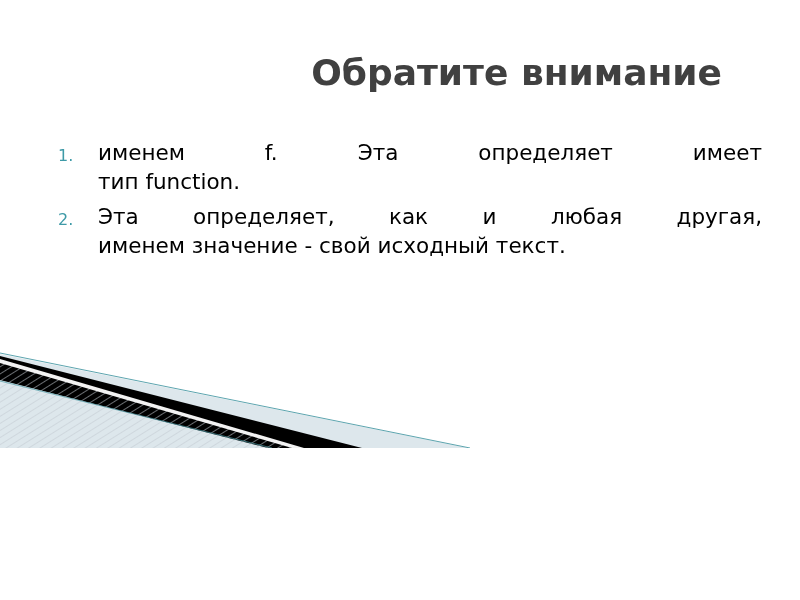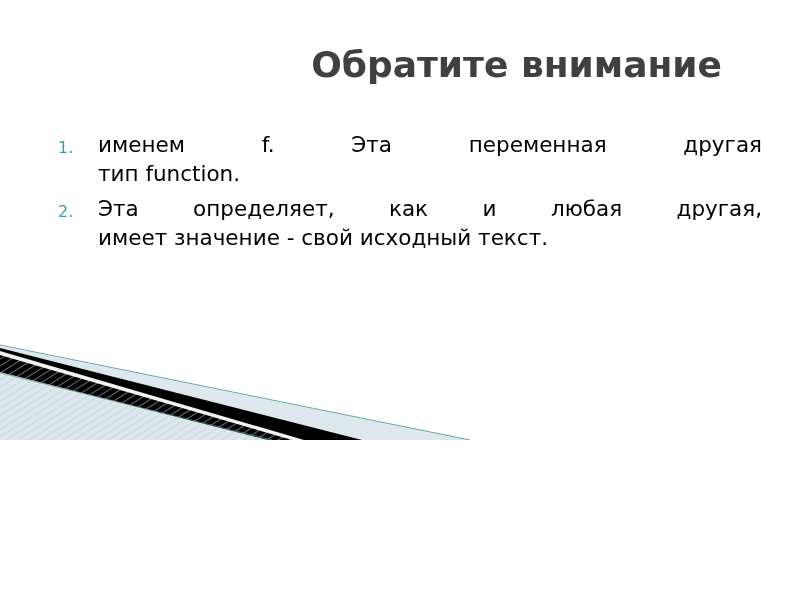--- a/index.html
+++ b/index.html
@@ -10,20 +10,21 @@
   }
   body {
     font-family: "Liberation Sans", sans-serif;
   }
   .slide {
     position: relative;
     width: 800px;
     height: 440px;
     background: #ffffff;
     overflow: hidden;
+    margin-top: 8px;
   }
 
   
   .slide-title {
     position: absolute;
     left: 60px;
     top: 44px;
     width: 700px;
     text-align: right;
     padding-right: 38px;
@@ -103,28 +104,28 @@
 <body>
 
 <div class="slide">
 
   <div class="slide-title">Обратите внимание</div>
 
   <ol class="body-list">
 
     <li class="body-item">
       <span class="marker">1.</span>
-      <span class="jline"><span>именем f.    Эта    переменная    другая</span></span>
+      <span class="jline"><span>именем f.    Эта    определяет    имеет</span></span>
       <span class="jline last"><span>тип function.</span></span>
     </li>
 
     <li class="body-item">
       <span class="marker">2.</span>
       <span class="jline"><span>Эта  определяет,  как  и  любая  другая,</span></span>
-      <span class="jline last"><span>имеет значение - свой исходный текст.</span></span>
+      <span class="jline last"><span>именем значение - свой исходный текст.</span></span>
     </li>
 
   </ol>
 
   <div class="bottom-art">
     <svg width="800" height="110" viewBox="0 0 800 110" xmlns="http://www.w3.org/2000/svg">
       <defs>
         <pattern id="hatch" width="6" height="6" patternUnits="userSpaceOnUse" patternTransform="rotate(58)">
           <line x1="0" y1="0" x2="0" y2="6" stroke="#c2cad1" stroke-width="1.1"></line>
         </pattern>

